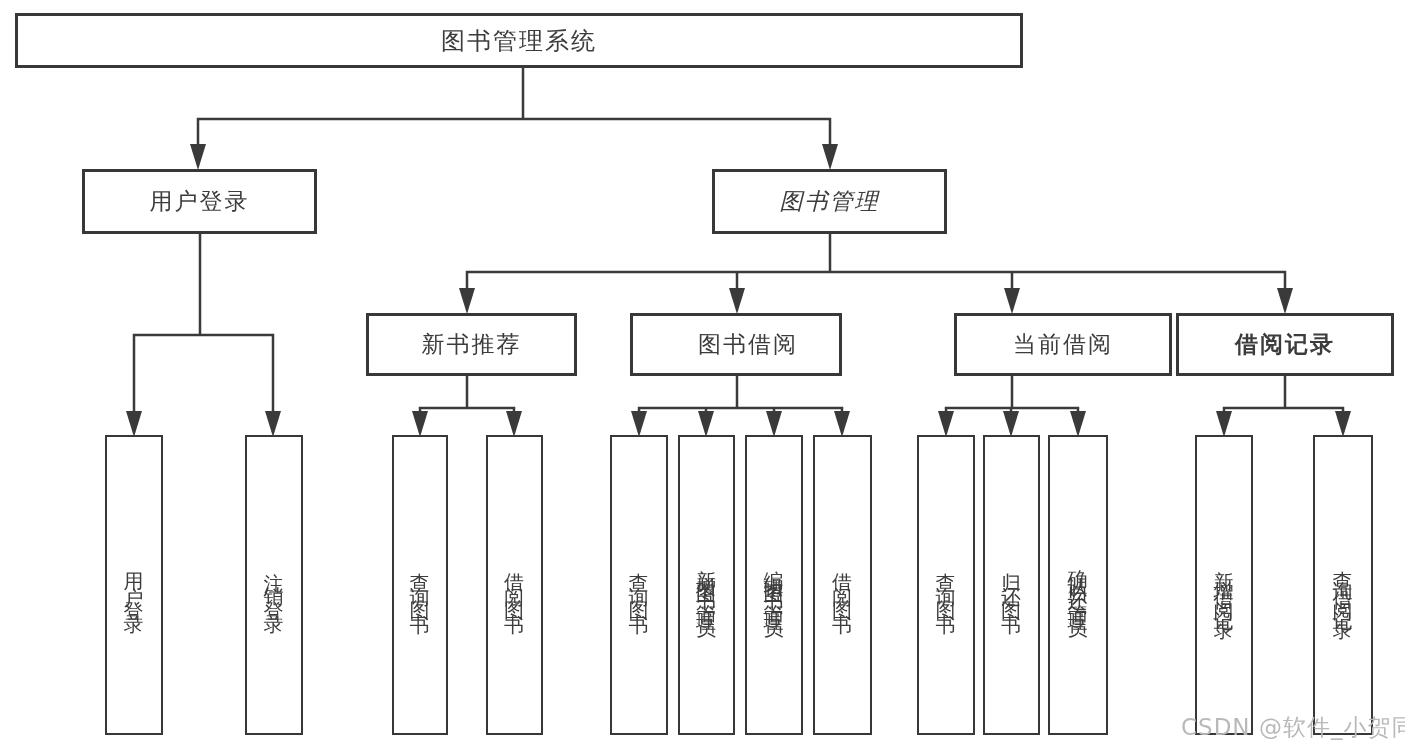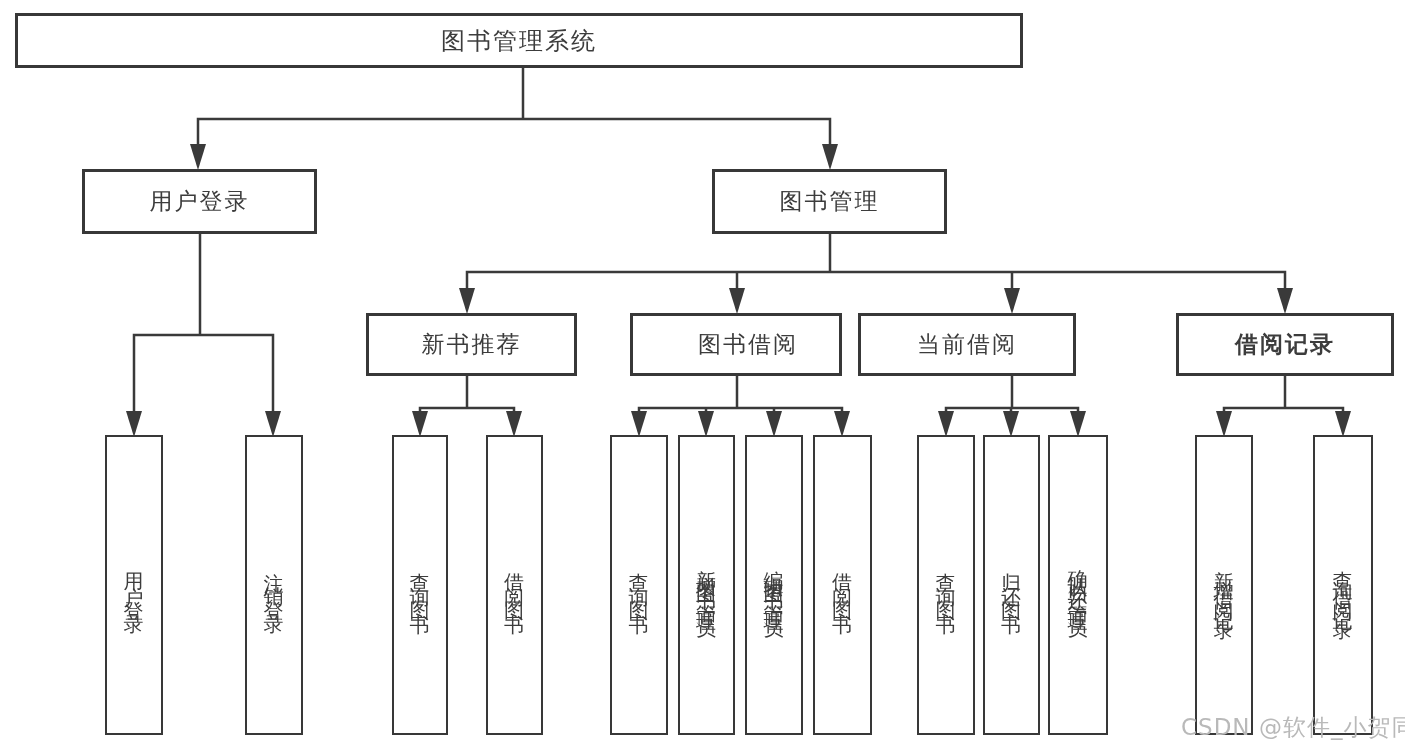--- a/index.html
+++ b/index.html
@@ -7,24 +7,24 @@
   body{font-family:"DejaVu Sans","Liberation Sans",sans-serif;}
   .stage{position:relative;width:1405px;height:747px;background:#ffffff;overflow:hidden;}
   .connector{position:absolute;left:0;top:0;z-index:1;}
   .connector path{stroke:var(--line,#3a3a3a);stroke-width:2.5;fill:none;stroke-linecap:square;}
   .connector polygon{fill:var(--line,#3a3a3a);}
   .hbox{position:absolute;z-index:2;background:var(--box-bg,#fff);border:3px solid var(--box-border,#383838);
         display:flex;align-items:center;justify-content:center;
         font-size:23px;color:var(--text,#3c3c3c);letter-spacing:2px;white-space:nowrap;}
   #n-root{left:15px;top:13px;width:1008px;height:55px;font-size:24px;}
   #n-user-login{left:82px;top:169px;width:235px;height:65px;}
-  #n-book-mgmt{left:712px;top:169px;width:235px;height:65px;}
+  #n-book-mgmt{left:712px;top:169px;width:235px;height:65px;font-style:italic;}
   #n-new-book{left:366px;top:313px;width:211px;height:63px;}
   #n-book-borrow{left:630px;top:313px;width:212px;height:63px;padding-left:24px;}
-  #n-current-borrow{left:858px;top:313px;width:218px;height:63px;}
+  #n-current-borrow{left:954px;top:313px;width:218px;height:63px;}
   #n-borrow-records{left:1176px;top:313px;width:218px;height:63px;font-weight:bold;}
   .vbox{position:absolute;top:435px;height:300px;z-index:2;background:var(--box-bg,#fff);
         border:2.5px solid var(--box-border,#383838);
         display:flex;align-items:center;justify-content:center;}
   .vtext{writing-mode:vertical-rl;text-orientation:mixed;font-size:20px;letter-spacing:14px;
          line-height:1;color:var(--text,#3c3c3c);}
   .mid .vtext{letter-spacing:10px;}
   .long .vtext{letter-spacing:7px;}
   #l-user-login{left:105px;width:58px;}
   #l-logout{left:245px;width:58px;}

